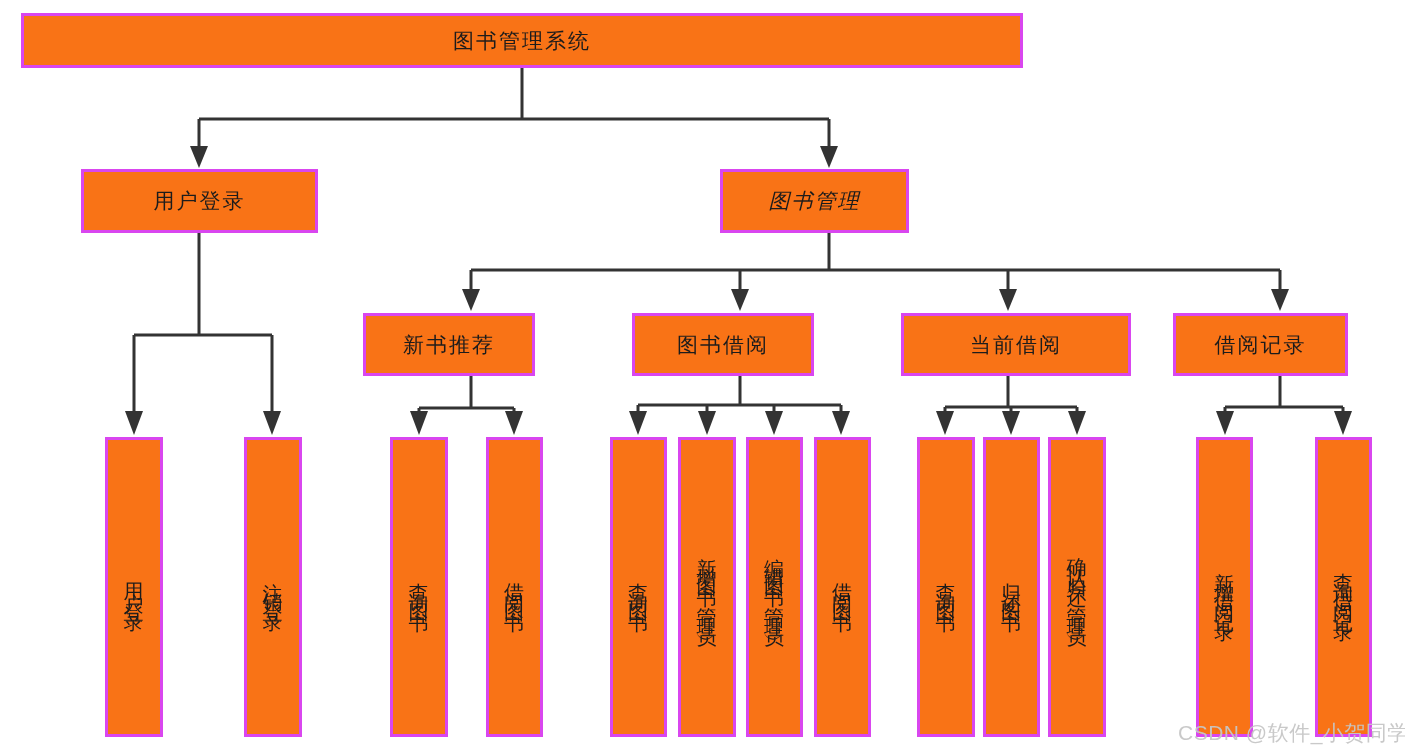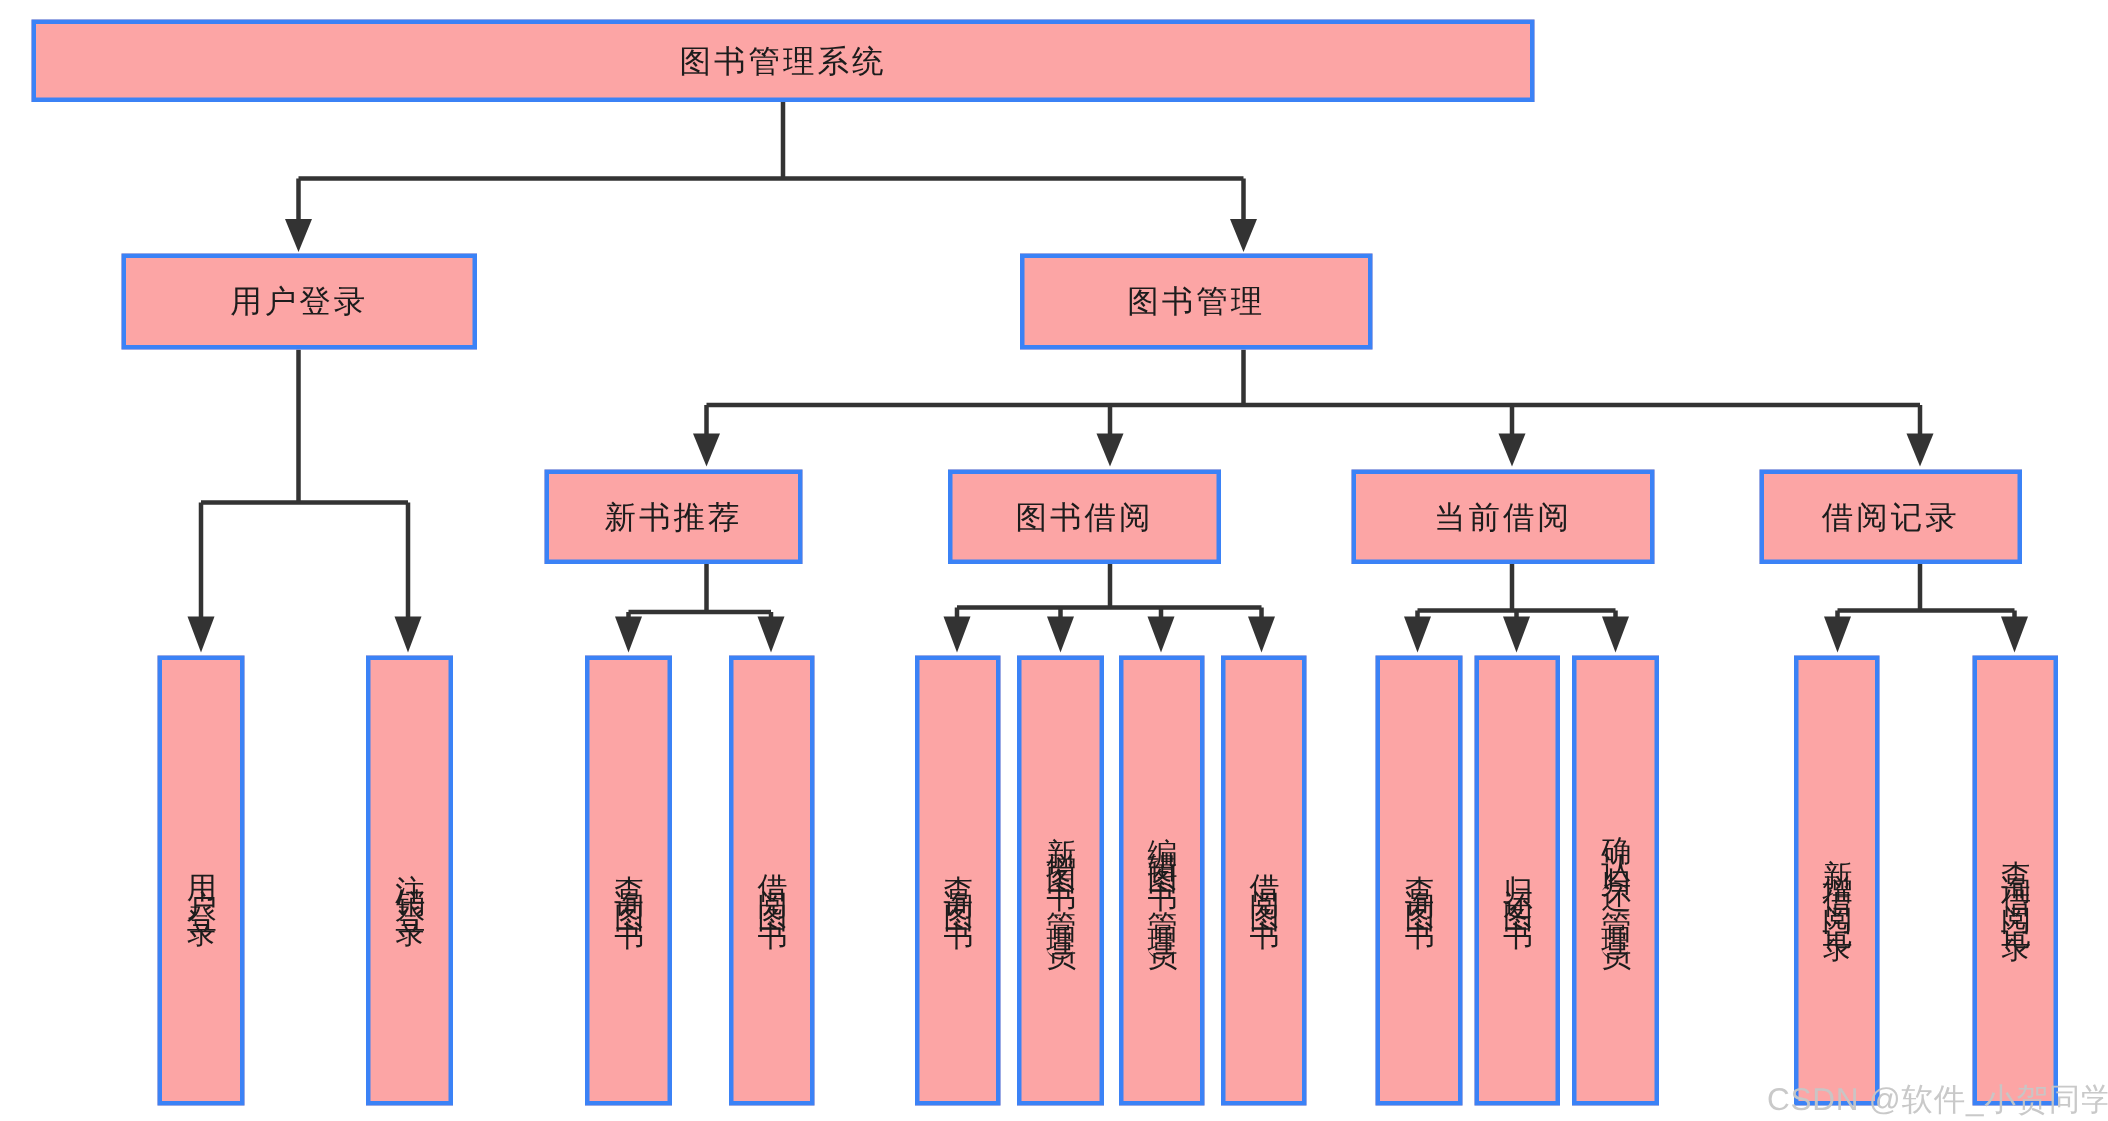--- a/index.html
+++ b/index.html
@@ -2,22 +2,22 @@
 <html><head>
 <meta charset="utf-8">
 <style>
   html,body{margin:0;padding:0;}
   body{
     width:1405px;height:747px;position:relative;background:#ffffff;
     font-family:"Liberation Sans","DejaVu Sans",sans-serif;overflow:hidden;
   }
   #connectors{position:absolute;left:0;top:0;z-index:0;}
   .node{
-    position:absolute;box-sizing:border-box;background:#fca5a5;
-    border:3px solid #3b82f6;display:flex;align-items:center;justify-content:center;
+    position:absolute;box-sizing:border-box;background:#f97316;
+    border:3px solid #d946ef;display:flex;align-items:center;justify-content:center;
     color:#1c1c1c;z-index:1;
   }
   .h-node{font-size:21px;letter-spacing:2px;white-space:nowrap;}
   .leaf{
     writing-mode:vertical-rl;text-orientation:mixed;
     font-size:20px;letter-spacing:10px;line-height:1;
   }
   .leaf .lbl{display:block;}
   #watermark{
     position:absolute;left:1178px;top:719px;width:226px;z-index:3;
@@ -68,31 +68,31 @@
   </g>
 </svg>
 
 <div class="node h-node" style="left:21px;top:13px;width:1002px;height:55px;">
   <span class="lbl">图书管理系统</span>
 </div>
 
 <div class="node h-node" style="left:81px;top:169px;width:237px;height:64px;">
   <span class="lbl">用户登录</span>
 </div>
-<div class="node h-node" style="left:680px;top:169px;width:235px;height:64px;">
+<div class="node h-node" style="left:720px;top:169px;width:189px;height:64px;font-style:italic;">
   <span class="lbl">图书管理</span>
 </div>
 
 <div class="node h-node" style="left:363px;top:313px;width:172px;height:63px;">
   <span class="lbl">新书推荐</span>
 </div>
 <div class="node h-node" style="left:632px;top:313px;width:182px;height:63px;">
   <span class="lbl">图书借阅</span>
 </div>
-<div class="node h-node" style="left:901px;top:313px;width:202px;height:63px;">
+<div class="node h-node" style="left:901px;top:313px;width:230px;height:63px;">
   <span class="lbl">当前借阅</span>
 </div>
 <div class="node h-node" style="left:1173px;top:313px;width:175px;height:63px;">
   <span class="lbl">借阅记录</span>
 </div>
 
 <div class="node leaf" style="left:105px;top:437px;width:58px;height:300px;">
   <span class="lbl">用户登录</span>
 </div>
 <div class="node leaf" style="left:244px;top:437px;width:58px;height:300px;">

